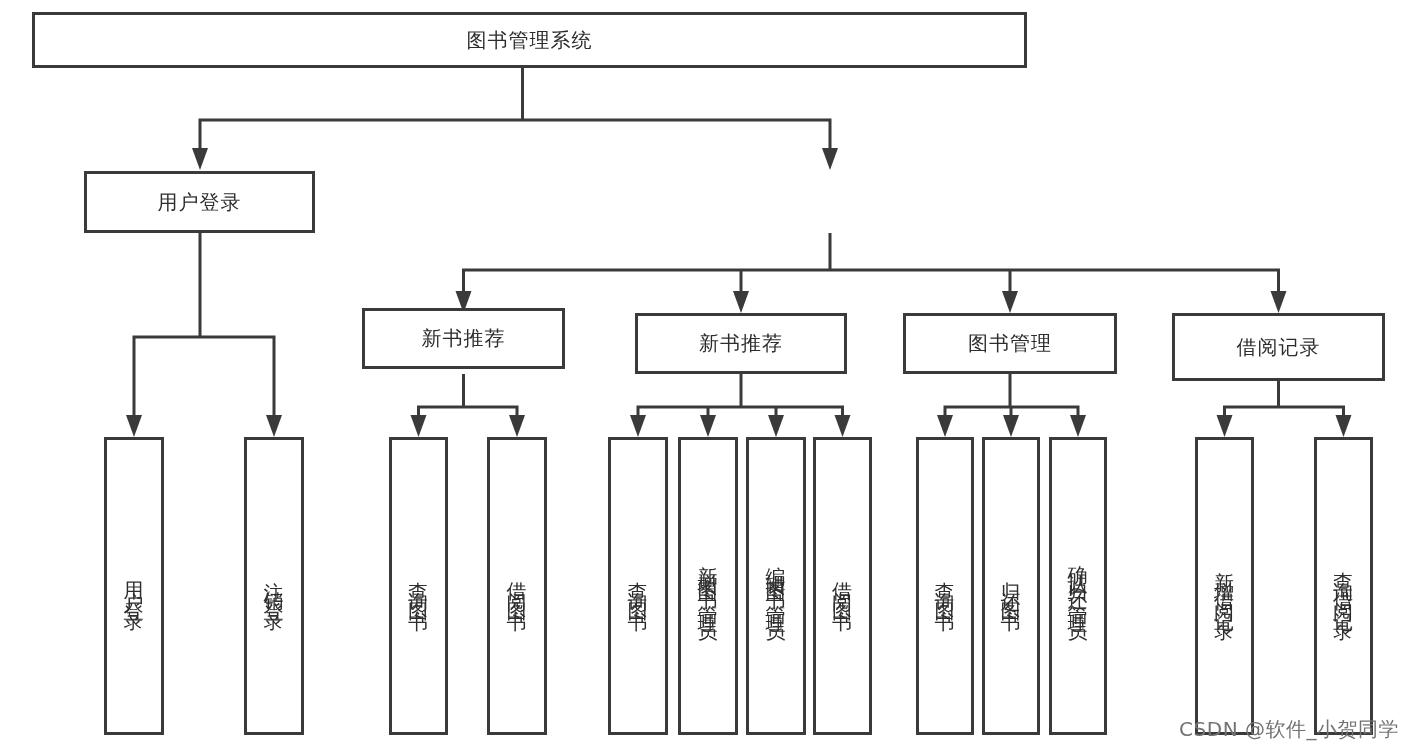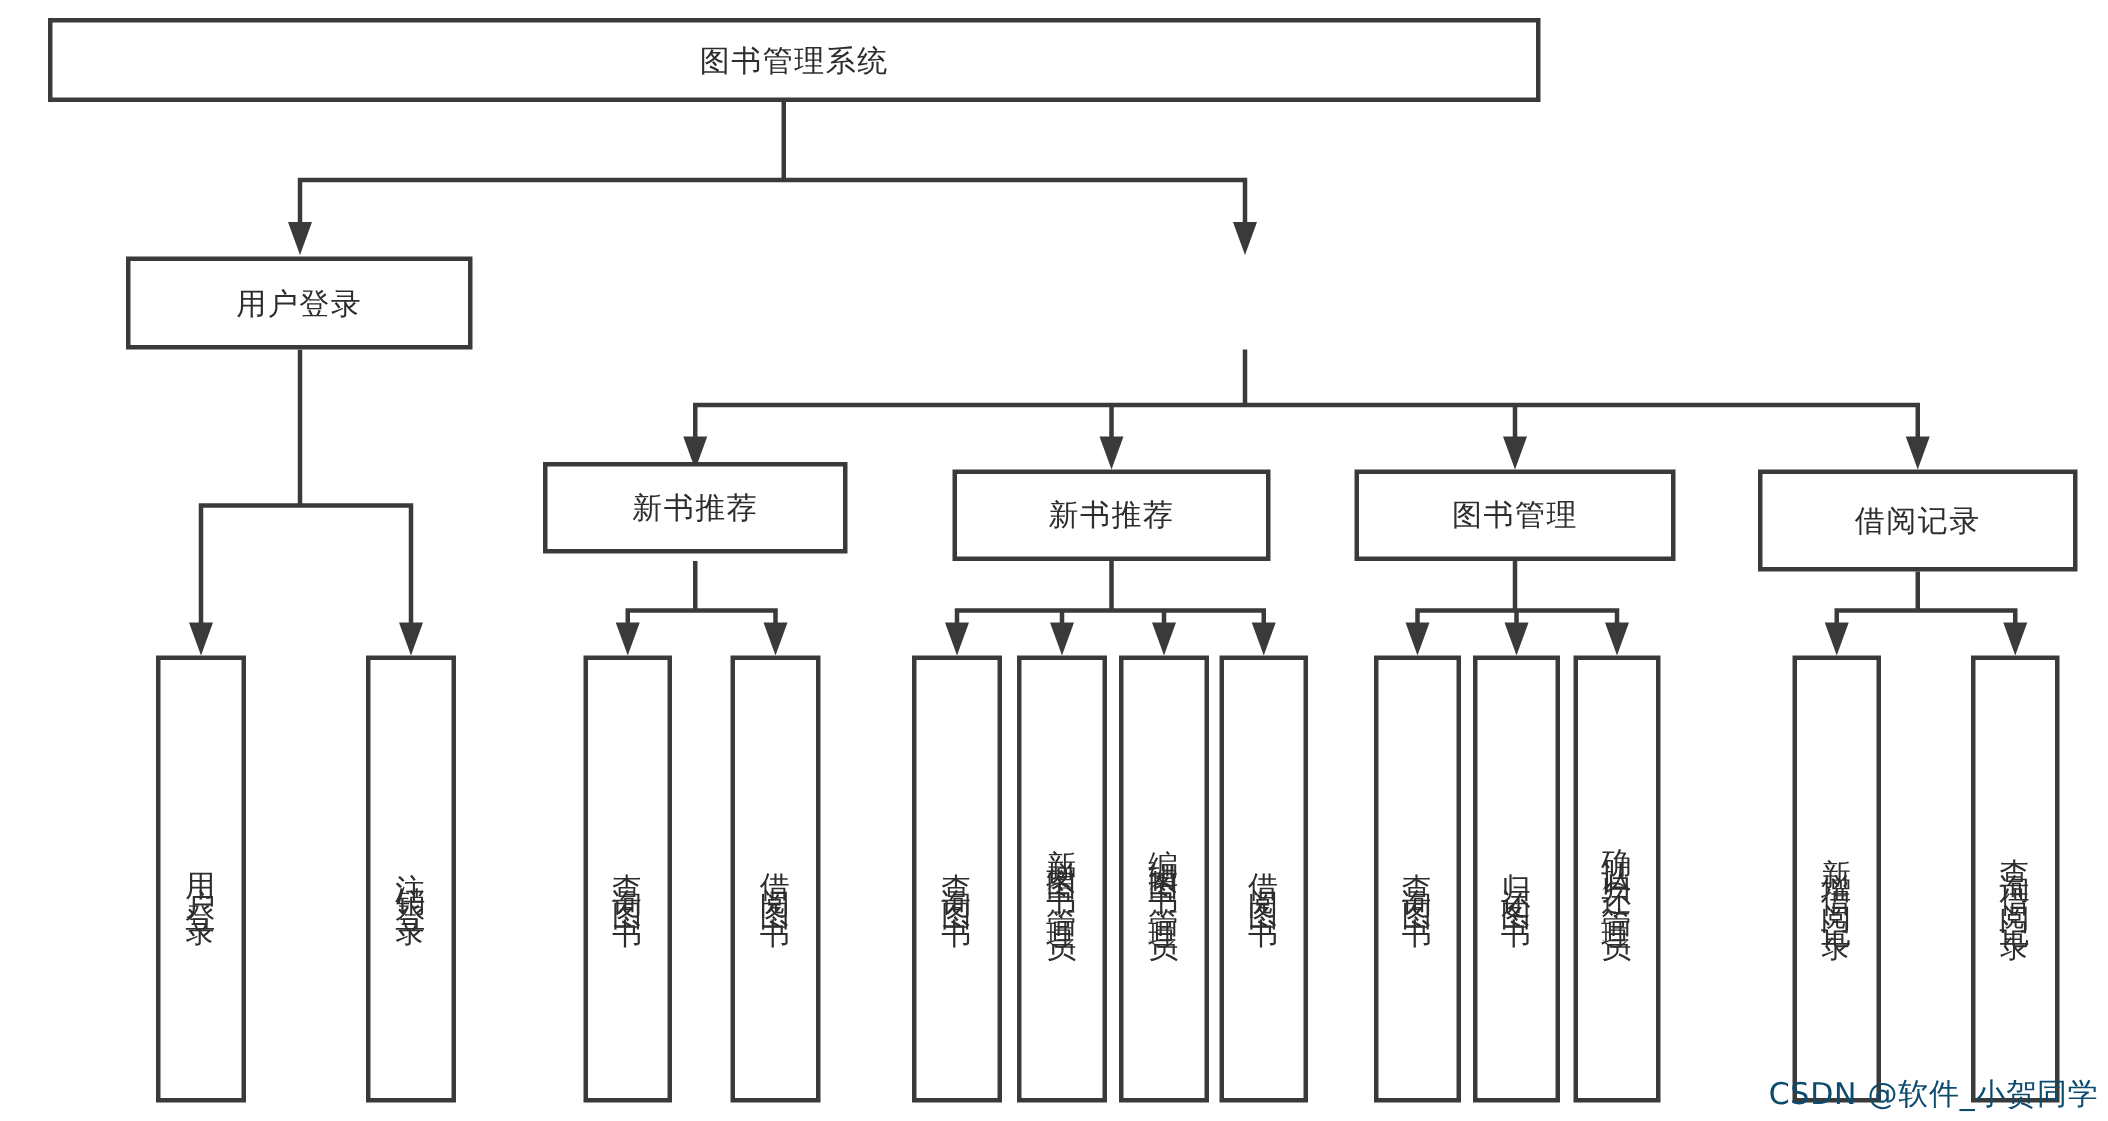--- a/index.html
+++ b/index.html
@@ -41,21 +41,21 @@
     text-orientation:mixed;
     font-size:20px;
     letter-spacing:10px;
     line-height:1;
   }
   .v-node.long{letter-spacing:8px;}
   .watermark{
     position:absolute;
     right:6px;bottom:4px;
     font-size:20px;
-    color:#0c4a6e;
+    color:#737373;
     letter-spacing:0.5px;
     white-space:nowrap;
   }
 </style>
 </head>
 <body>
 
 <div class="stage">
 
   <svg class="connectors" viewBox="0 0 1405 747" xmlns="http://www.w3.org/2000/svg">

